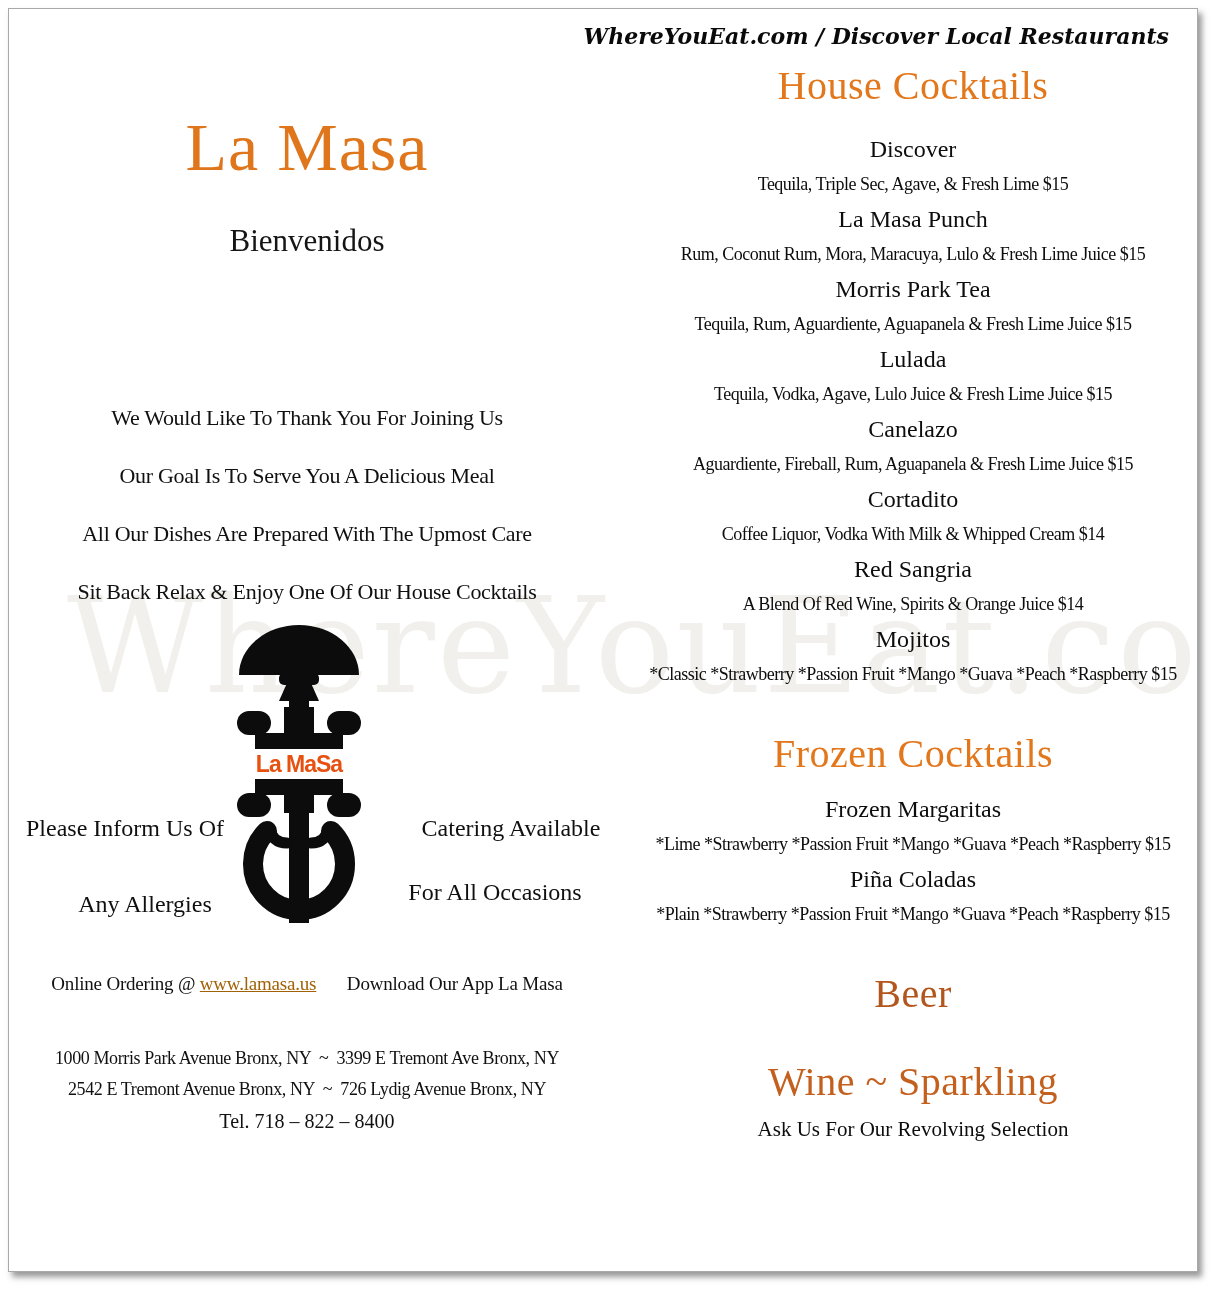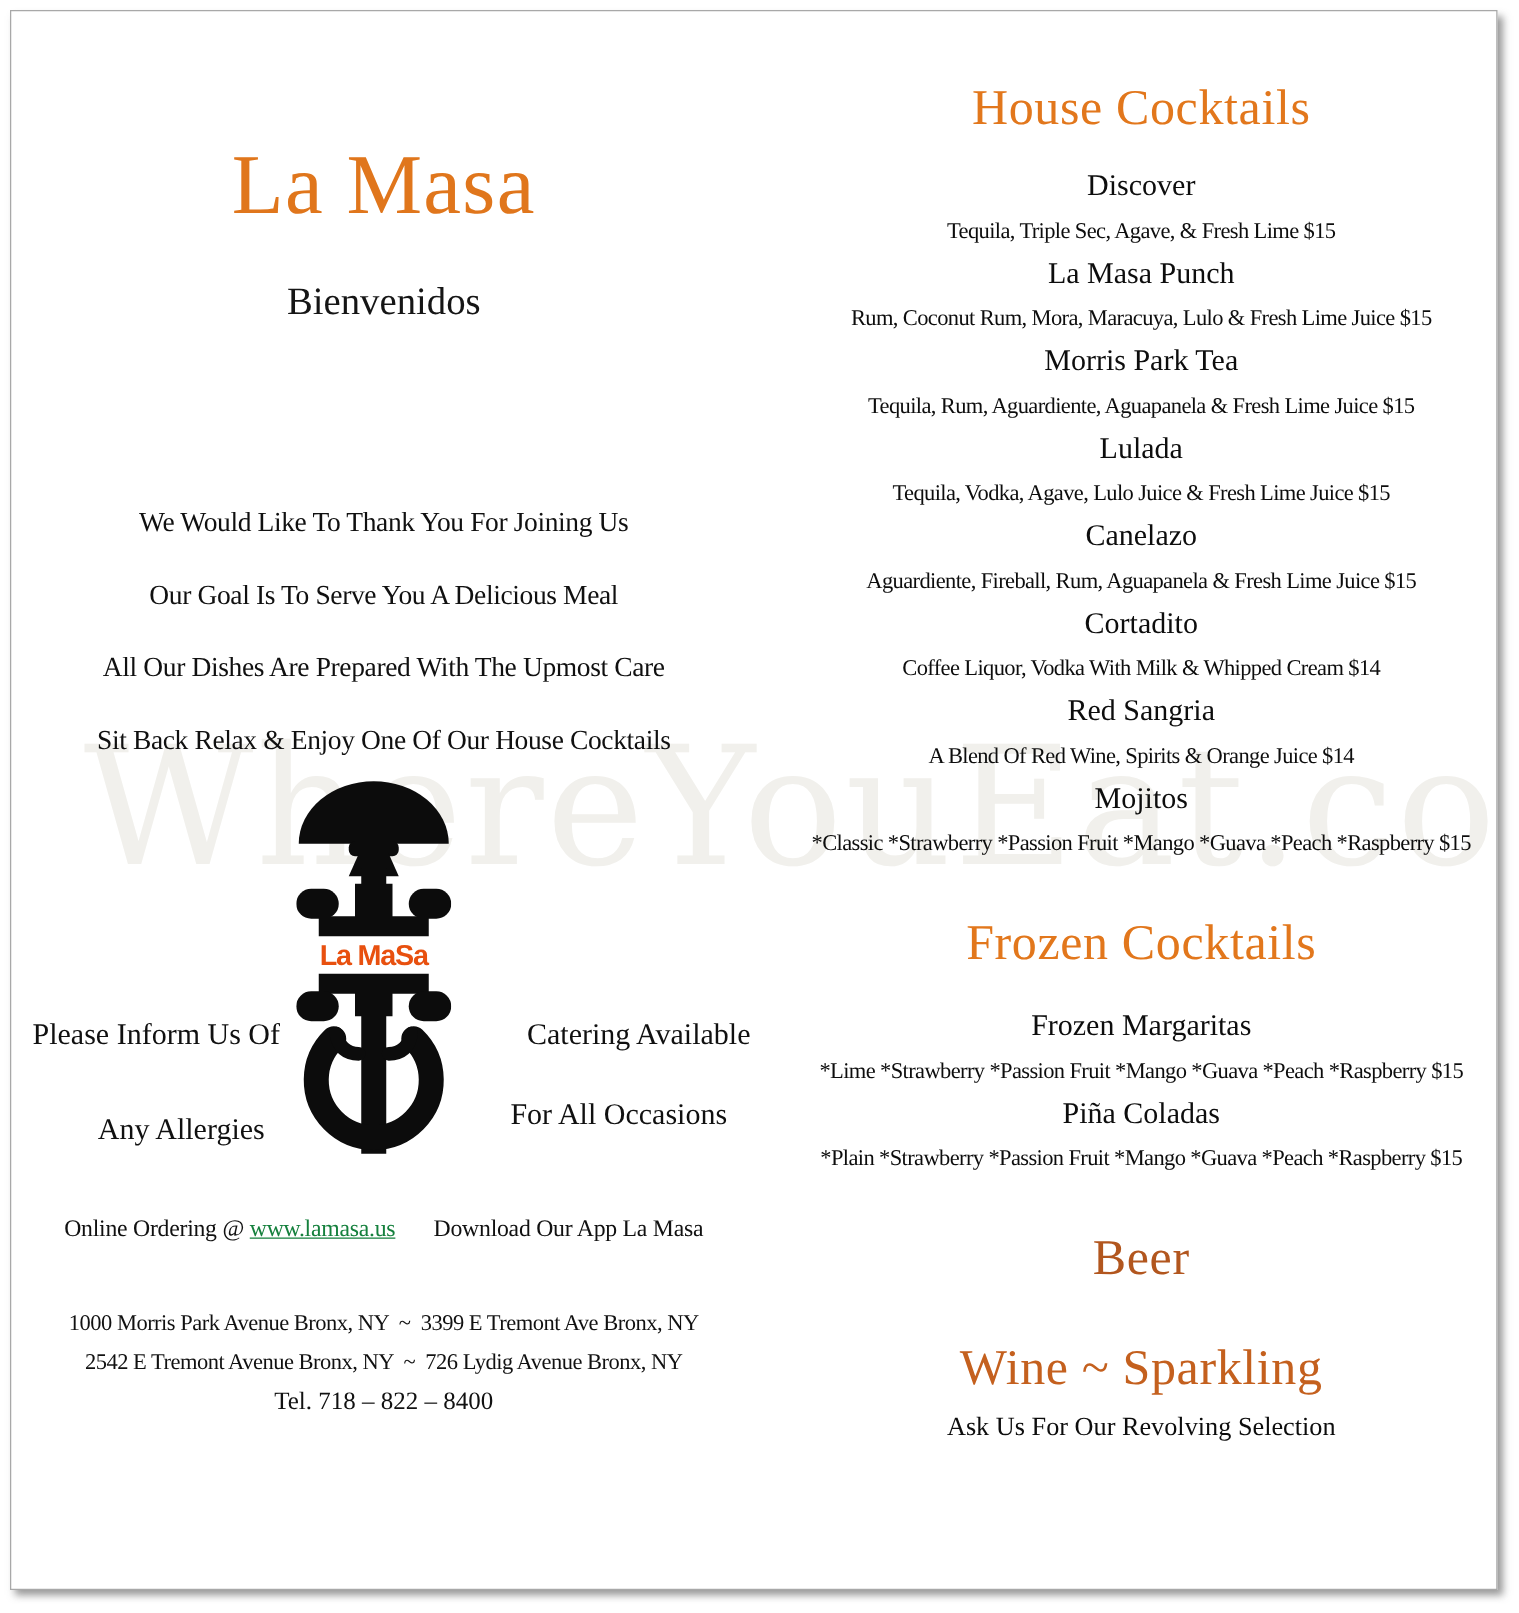--- a/index.html
+++ b/index.html
@@ -17,46 +17,47 @@
   .intro{margin-top:126px;}
   .intro-line{font-size:22px;line-height:58px;letter-spacing:-.3px;color:#101010;}
   .logo-wrap{position:absolute;left:228px;top:614px;z-index:2;}
   .side-label{position:absolute;width:220px;text-align:center;font-size:24px;color:#101010;z-index:2;}
   .lbl-allergy1{left:6px;top:806px;}
   .lbl-allergy2{left:26px;top:882px;}
   .lbl-cater1{left:392px;top:806px;}
   .lbl-cater2{left:376px;top:870px;}
   .ordering{position:absolute;left:26px;top:964px;width:544px;text-align:center;
             font-size:19px;letter-spacing:-.2px;z-index:2;}
-  .ordering a{color:#15803d;}
+  .ordering a{color:#a16207;}
   .ordering .suffix{margin-left:26px;}
   .addresses{position:absolute;left:16px;top:1034px;width:564px;text-align:center;z-index:2;}
   .address-line{font-size:18px;line-height:31px;letter-spacing:-.4px;white-space:pre;}
   .phone-line{font-size:20px;line-height:33px;}
   
   .menu-col{position:absolute;left:618px;top:52px;width:572px;text-align:center;z-index:2;}
   .section-heading{font-size:40px;line-height:50px;letter-spacing:.5px;}
   .hd-house,.hd-frozen{color:#e2771c;}
   .hd-beer{color:#b2561e;}
   .hd-wine{color:#c4601e;}
   .items{margin-top:20px;}
   .item-name{font-size:24px;line-height:36px;color:#0d0d0d;}
   .item-desc{font-size:18px;line-height:34px;letter-spacing:-.5px;color:#0d0d0d;}
   .gap-lg{margin-top:38px;}
-  .gap-md{margin-top:24px;}
+  .gap-md{margin-top:12px;}
   .simple-line{font-size:18px;line-height:30px;letter-spacing:-.4px;color:#0d0d0d;}
   .wine-note{font-size:21px;line-height:32px;margin-top:6px;color:#0d0d0d;}
 </style>
 </head>
 <body>
 
 <div class="sheet">
 
   <div class="watermark">WhereYouEat.com</div>
 
+  <div class="site-header">WhereYouEat.com / Discover Local Restaurants</div>
 
   <div class="brand-col">
     <div class="brand-title">La Masa</div>
     <div class="brand-welcome">Bienvenidos</div>
     <div class="intro">
       <div class="intro-line">We Would Like To Thank You For Joining Us</div>
       <div class="intro-line">Our Goal Is To Serve You A Delicious Meal</div>
       <div class="intro-line">All Our Dishes Are Prepared With The Upmost Care</div>
       <div class="intro-line">Sit Back Relax &amp; Enjoy One Of Our House Cocktails</div>
     </div>

